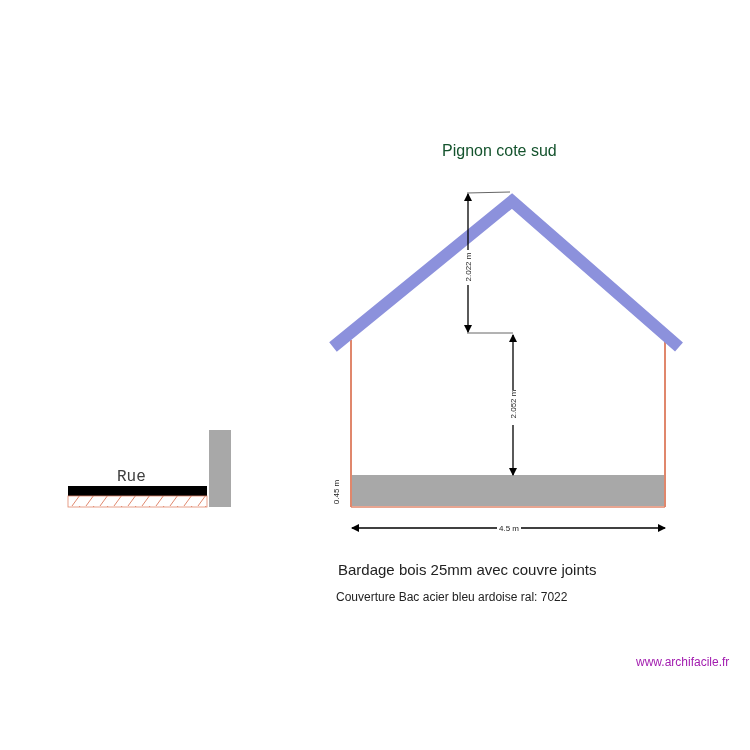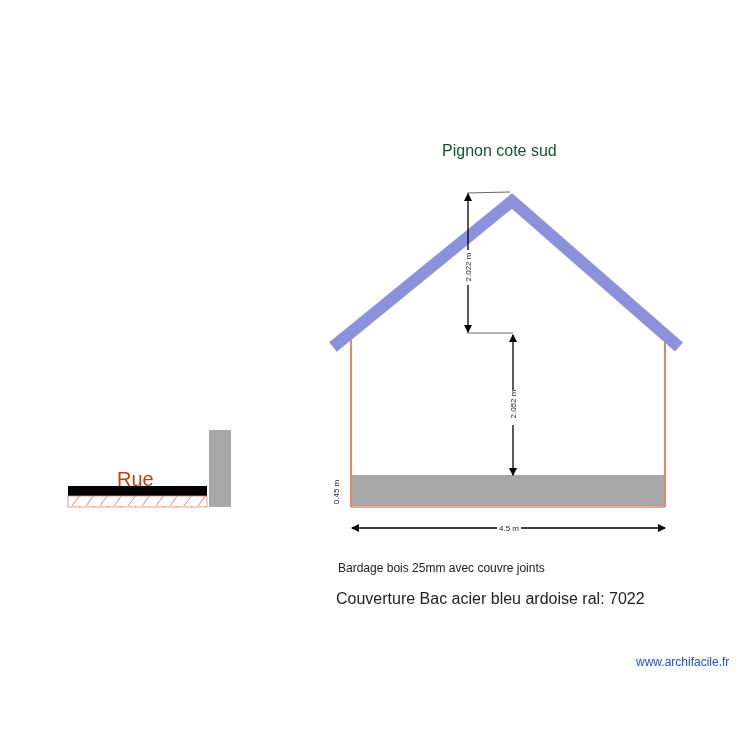--- a/index.html
+++ b/index.html
@@ -1,24 +1,24 @@
 <!DOCTYPE html>
 <html><head>
   <meta charset="utf-8">
   <style>
     html, body { margin: 0; padding: 0; background: #ffffff; }
     body { width: 750px; height: 750px; position: relative; overflow: hidden;
            font-family: "Liberation Sans", sans-serif; color: #1a1a1a; }
     .canvas { position: absolute; left: 0; top: 0; width: 750px; height: 750px; }
     .label { position: absolute; white-space: nowrap; font-family: "Liberation Sans", sans-serif; }
     .title { left: 442px; top: 142px; font-size: 16px; color: #14532d; }
-    .rue { left: 117px; top: 468px; font-size: 20px; color: #c2410c; }
-    .note1 { left: 338px; top: 561px; font-size: 12px; color: #222; }
-    .note2 { left: 336px; top: 590px; font-size: 16px; color: #222; }
-    .credit { left: 636px; top: 655px; font-size: 12px; color: #1d4ed8; }
+    .rue { left: 117px; top: 468px; font-size: 16px; color: #404040; font-family: Liberation Mono, monospace; }
+    .note1 { left: 338px; top: 561px; font-size: 15px; color: #222; }
+    .note2 { left: 336px; top: 590px; font-size: 12px; color: #222; }
+    .credit { left: 636px; top: 655px; font-size: 12px; color: #a21caf; }
     svg text { font-family: "Liberation Sans", sans-serif; }
   </style>
 </head>
 <body>
 
 <div class="canvas">
   <svg width="750" height="750" viewBox="0 0 750 750" xmlns="http://www.w3.org/2000/svg">
     <defs>
       <pattern id="hatch" patternUnits="userSpaceOnUse" width="14" height="11">
         <line x1="2" y1="11" x2="10" y2="0" stroke="#e0876c" stroke-width="1"></line>

